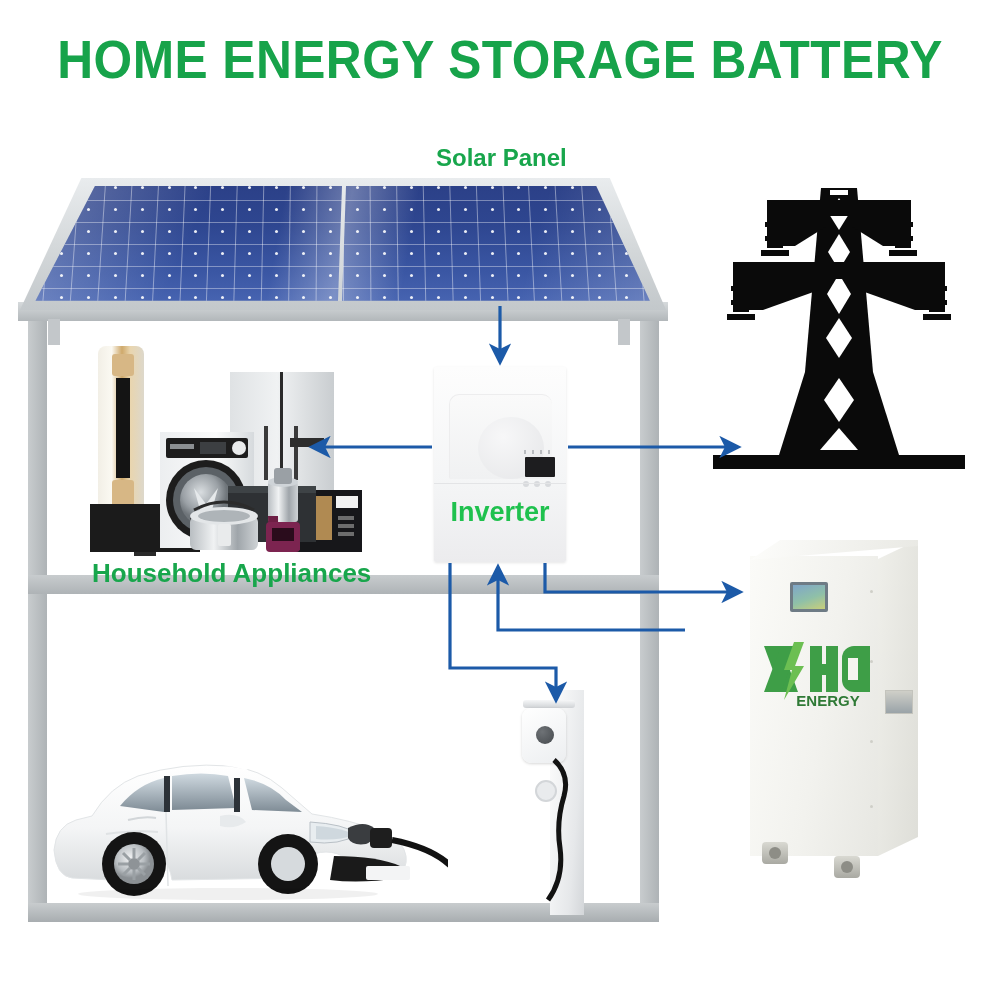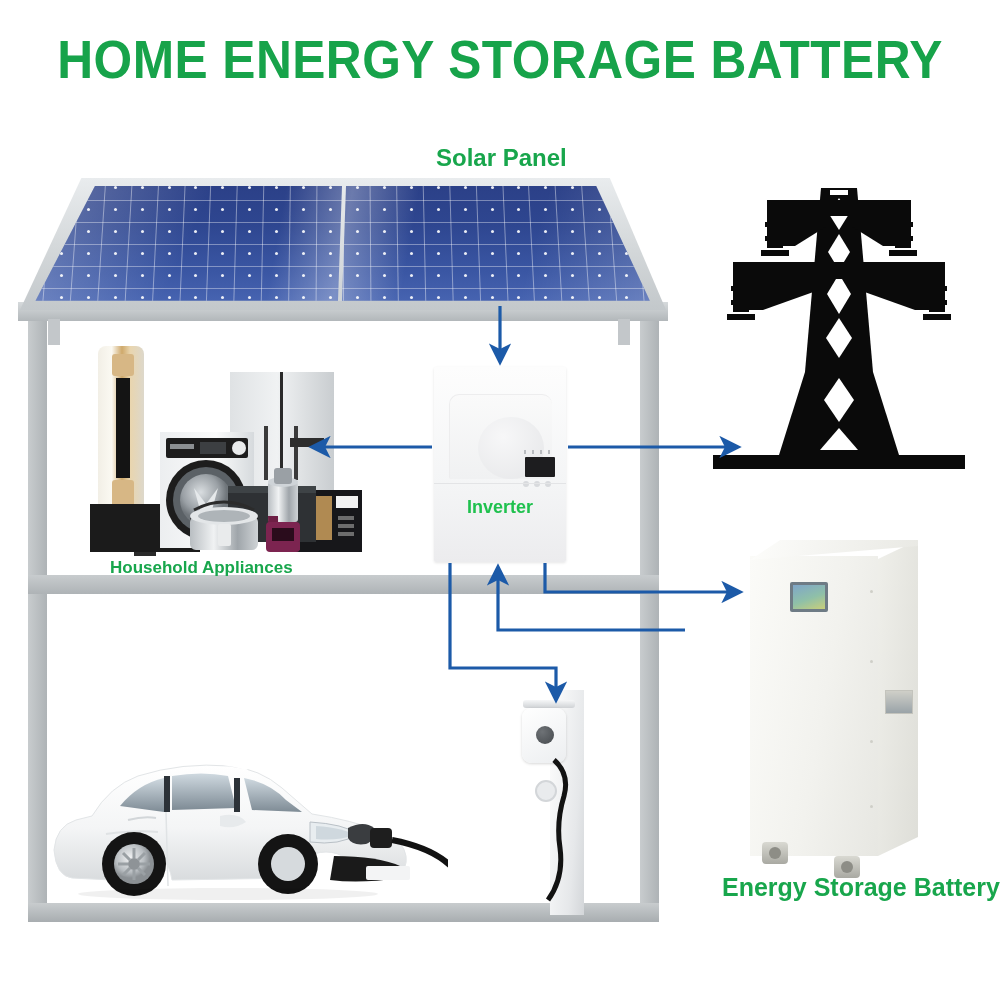--- a/index.html
+++ b/index.html
@@ -68,21 +68,21 @@
   #inv-panel{position:absolute;left:15px;top:27px;width:102px;height:84px;
      background:linear-gradient(180deg,#fafafa,#f0f1f2);border-radius:10px 10px 2px 2px;
      border-top:1px solid #ededee;border-left:1px solid #ededee;}
   #inv-circle{position:absolute;left:28px;top:22px;width:66px;height:62px;border-radius:50%;
      background:radial-gradient(circle at 38% 32%,#f7f7f8,#e5e6e8);}
   #inv-lcd{position:absolute;left:47px;top:40px;width:30px;height:20px;background:#1d1d1f;border-radius:1px;}
   .inv-tick{position:absolute;width:2px;height:4px;background:#b9bcc0;top:33px;}
   .inv-btn{position:absolute;width:6px;height:6px;border-radius:50%;background:#d8dadd;top:64px;}
   #inv-seam{position:absolute;left:0;top:116px;width:100%;height:1px;background:#e3e4e6;}
   #inv-label-inner{position:absolute;left:434px;top:497px;width:132px;text-align:center;
-     font-size:18px;color:#1fc14e;font-weight:bold;}
+     font-size:27px;color:#1fc14e;font-weight:bold;}
 
   
   #battery{position:absolute;left:750px;top:540px;width:175px;height:338px;}
   #bat-front{position:absolute;left:0;top:16px;width:128px;height:300px;
      background:linear-gradient(100deg,#fbfbf8 0%,#f2f2ee 55%,#e7e7e2 100%);}
   #bat-side{position:absolute;left:128px;top:0;width:40px;height:316px;
      background:linear-gradient(95deg,#efefea,#dedeD8);
      clip-path:polygon(0% 6%, 100% 0%, 100% 86%, 100% 94%, 0% 100%);}
   #bat-top{position:absolute;left:0;top:0;width:168px;height:20px;
      background:linear-gradient(100deg,#fdfdfb,#e9e9e4);
@@ -116,21 +116,21 @@
      background:linear-gradient(180deg,#f6f7f8,#cfd2d5);}
   #chg-holder{position:absolute;left:13px;top:90px;width:18px;height:18px;border-radius:50%;
      background:#e9ebed;border:2px solid #d3d6d9;}
 
   
   #arrows{position:absolute;left:0;top:0;width:1000px;height:1000px;pointer-events:none;}
 
   
   #lab-solar{left:436px;top:144px;font-size:24px;}
   #lab-grid{left:750px;top:485px;font-size:24px;}
-  #lab-house{left:110px;top:558px;font-size:17px;}
+  #lab-house{left:92px;top:558px;font-size:26px;}
   #lab-charge{left:341px;top:722px;font-size:25px;}
   #lab-battery{left:722px;top:873px;font-size:25px;}
 </style>
 </head>
 <body>
 
 <div id="stage">
 
   <div id="title">HOME ENERGY STORAGE BATTERY</div>
 
@@ -571,34 +571,54 @@
   </div>
 
   <div id="battery">
     <div id="bat-side"></div>
     <div id="bat-front"></div>
     <div id="bat-top"></div>
     <div id="bat-screen">
       <div id="bat-screen-in"></div>
     </div>
 
+    <div id="bat-logo">
+      <svg viewBox="0 0 106 68" width="106" height="68" aria-hidden="true">
+        <g fill="#3e9e47">
+
+          <polygon points="0,6 17,6 34,52 17,52"></polygon>
+          <polygon points="34,6 17,52 0,52 17,6" opacity="0"></polygon>
+          <polygon points="17,6 34,6 17,52 0,52"></polygon>
+
+          <rect x="46" y="6" width="12" height="46"></rect>
+          <rect x="46" y="24" width="28" height="11"></rect>
+          <rect x="62" y="6" width="12" height="46"></rect>
+
+          <path d="M78 6 h16 a12 12 0 0 1 12 12 v22 a12 12 0 0 1 -12 12 h-16 a12 12 0 0 1 -12 -12 v-22 a12 12 0 0 1 12 -12 z" transform="translate(12,0)"></path>
+        </g>
+        <path d="M78 6 h16 a12 12 0 0 1 12 12 v22 a12 12 0 0 1 -12 12 h-16 a12 12 0 0 1 -12 -12 v-22 a12 12 0 0 1 12 -12 z" transform="translate(12,0) scale(1)" fill="none"></path>
+        <rect x="84" y="18" width="10" height="22" fill="#f5f5f0"></rect>
+
+        <polygon points="30,2 20,30 28,30 20,60 40,26 31,26 40,2" fill="#6cbf52"></polygon>
+        <text x="64" y="66" font-family="Liberation Sans, sans-serif" font-size="15" font-weight="bold" fill="#2f7a36" text-anchor="middle">ENERGY</text>
+      </svg>
+    </div>
 
     <div id="bat-vent"></div>
     <div class="bat-screw" style="left:120px;top:50px;"></div>
     <div class="bat-screw" style="left:120px;top:120px;"></div>
     <div class="bat-screw" style="left:120px;top:200px;"></div>
     <div class="bat-screw" style="left:120px;top:265px;"></div>
     <div class="caster" style="left:12px;top:302px;">
       <div class="caster-hub"></div>
       </div>
     <div class="caster" style="left:84px;top:316px;">
       <div class="caster-hub"></div>
       </div>
   </div>
-  <div class="lbl" id="lab-battery">Energy Storage Battery</div>
 
   <svg id="arrows" viewBox="0 0 1000 1000">
     <defs>
       <marker id="ah" viewBox="0 0 12 12" refX="10" refY="6" markerWidth="7" markerHeight="7" orient="auto">
         <path d="M0 0 L12 6 L0 12 L3 6 Z" fill="#1c5aa8"></path>
       </marker>
     </defs>
     <g stroke="#1c5aa8" stroke-width="3.2" fill="none" marker-end="url(#ah)">
 
       <line x1="500" y1="306" x2="500" y2="362"></line>

